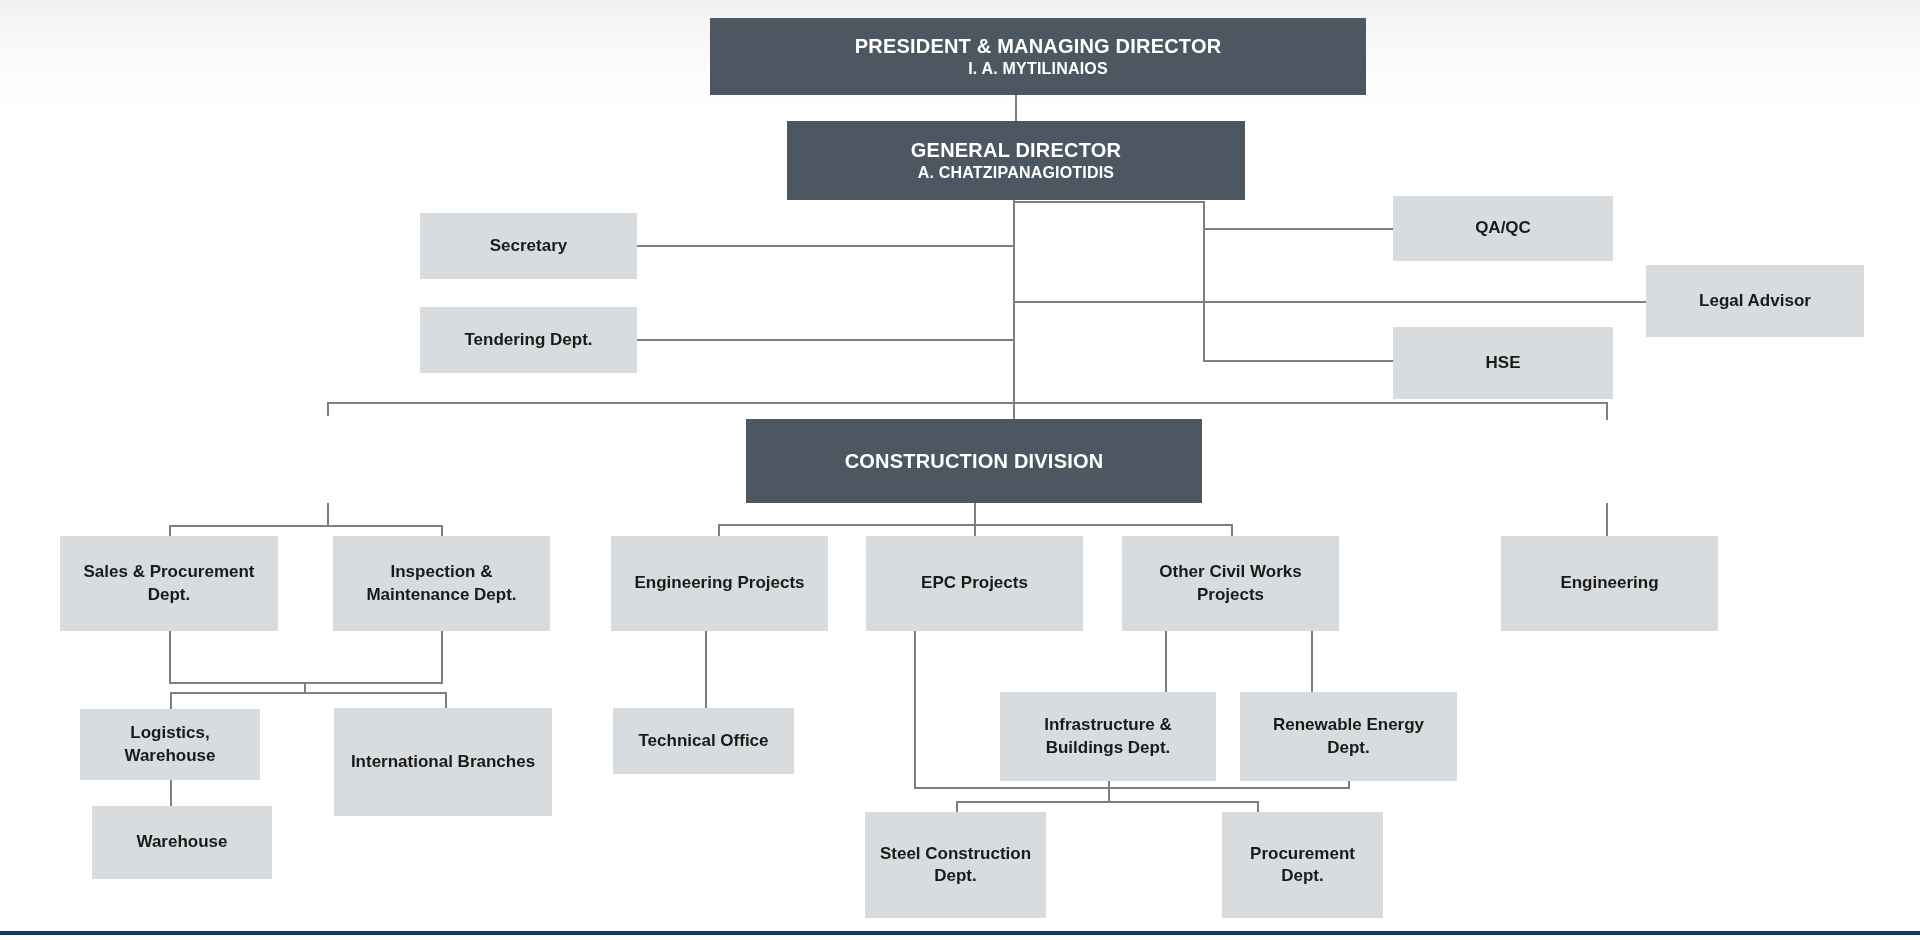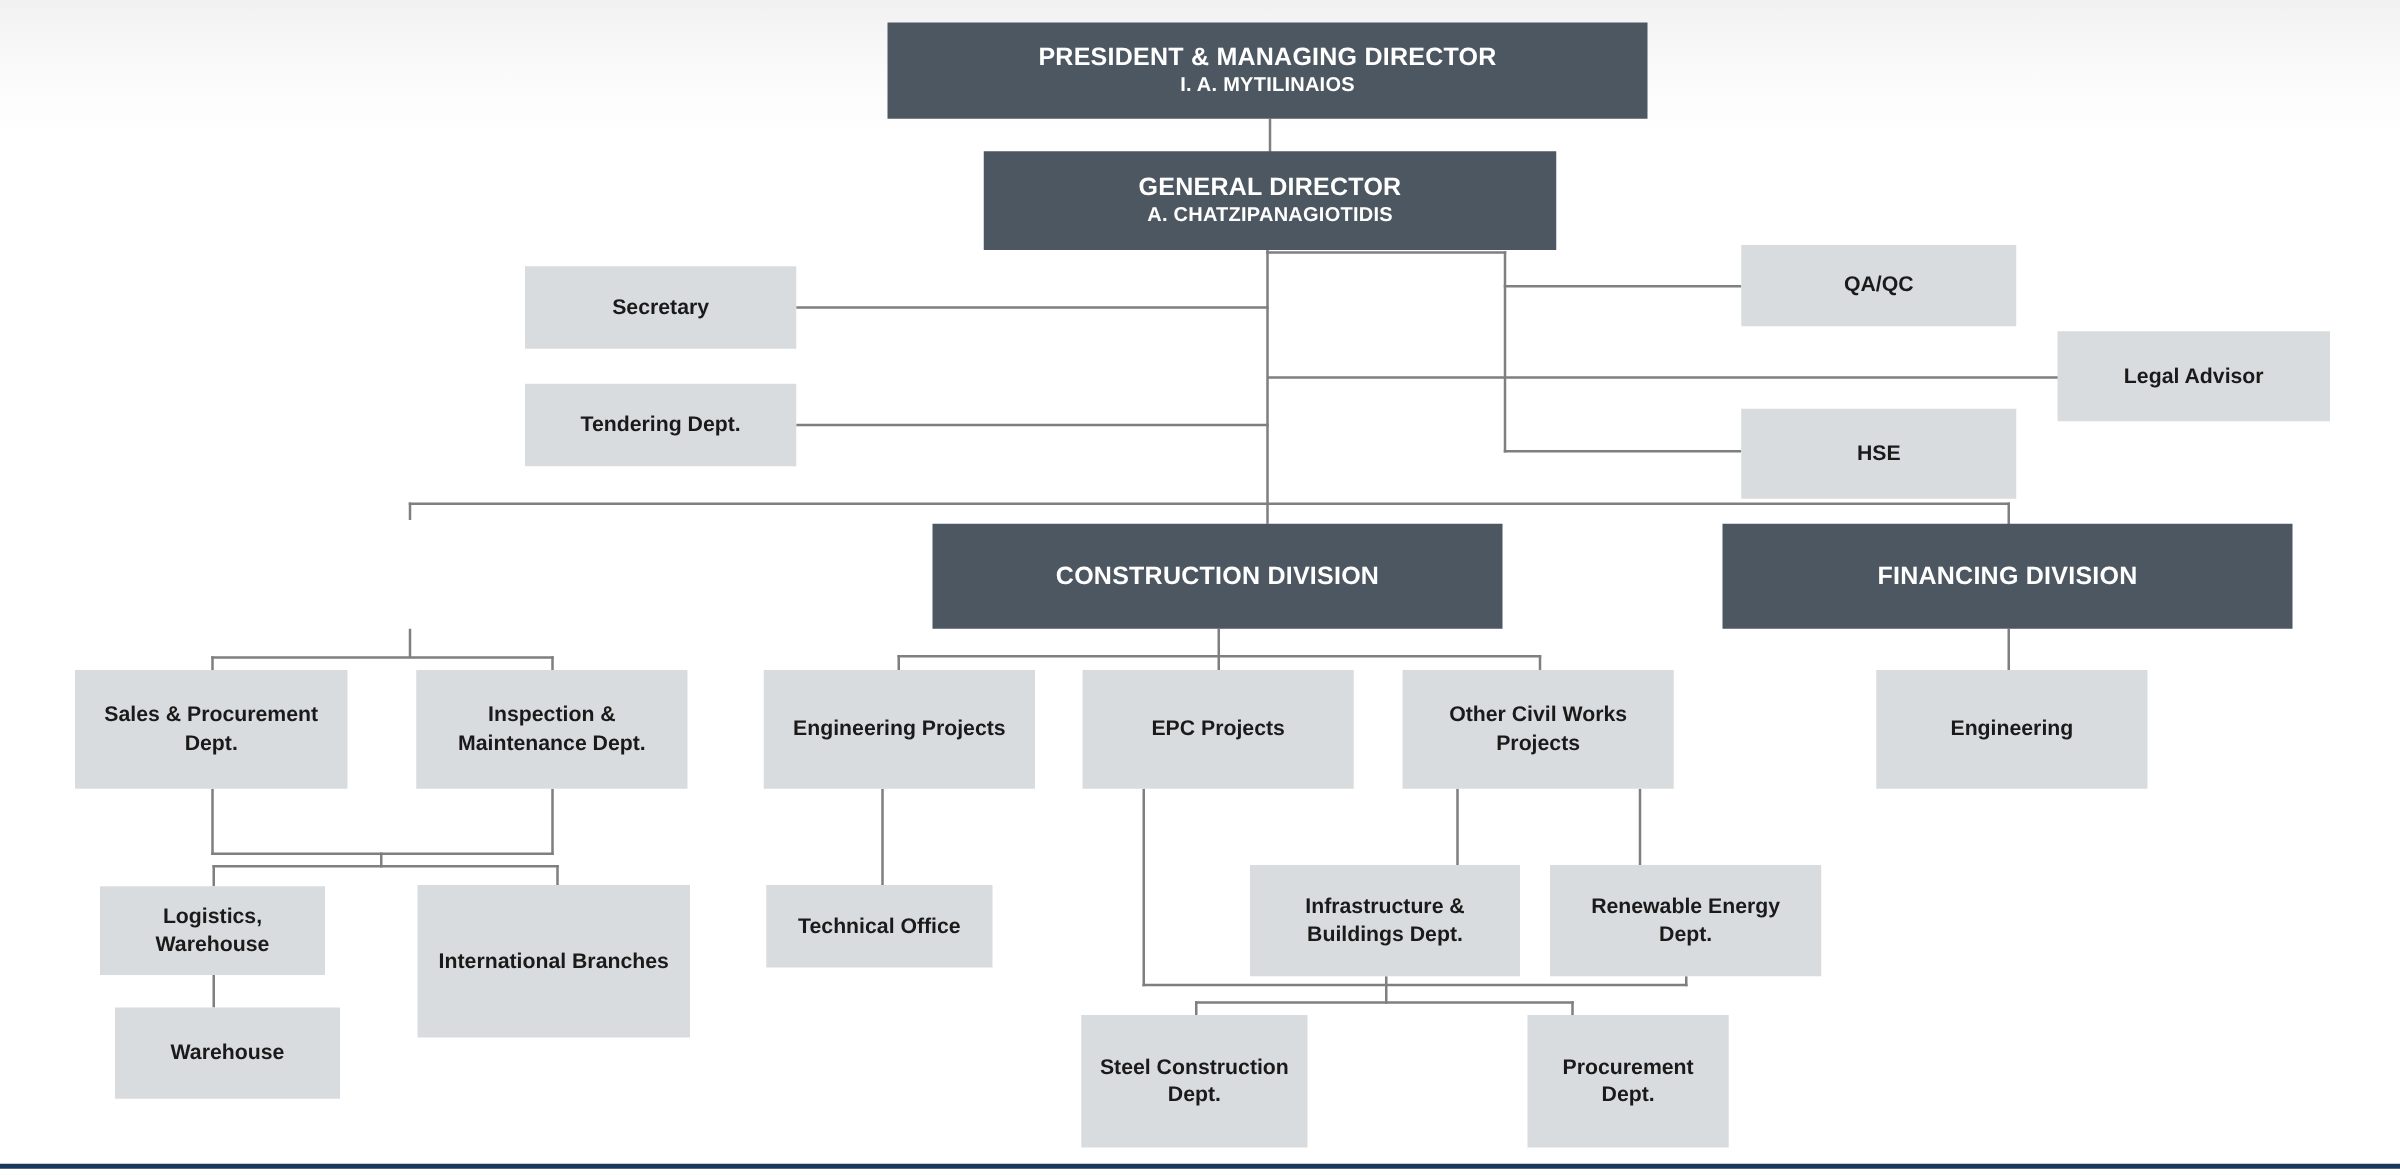--- a/index.html
+++ b/index.html
@@ -89,21 +89,21 @@
   <div class="ln v" style="left:1165px;top:631px;height:61px"></div>
   <div class="ln v" style="left:1311px;top:631px;height:61px"></div>
 
   <div class="ln h" style="left:914px;top:787px;width:436px"></div>
   <div class="ln v" style="left:1348px;top:781px;height:8px"></div>
   <div class="ln v" style="left:1108px;top:781px;height:22px"></div>
   <div class="ln h" style="left:956px;top:801px;width:303px"></div>
   <div class="ln v" style="left:956px;top:801px;height:12px"></div>
   <div class="ln v" style="left:1257px;top:801px;height:12px"></div>
 
-  <div class="node dark" style="left:710px;top:18px;width:608px;height:77px">
+  <div class="node dark" style="left:710px;top:18px;width:656px;height:77px">
     <div class="t1">PRESIDENT &amp; MANAGING DIRECTOR</div>
     <div class="t2">I. A. MYTILINAIOS</div>
   </div>
 
   <div class="node dark" style="left:787px;top:121px;width:458px;height:79px">
     <div class="t1">GENERAL DIRECTOR</div>
     <div class="t2">A. CHATZIPANAGIOTIDIS</div>
   </div>
 
   <div class="node light" style="left:420px;top:213px;width:217px;height:66px">
@@ -118,23 +118,20 @@
   <div class="node light" style="left:1646px;top:265px;width:218px;height:72px">
     <span>Legal Advisor</span>
   </div>
   <div class="node light" style="left:1393px;top:327px;width:220px;height:72px">
     <span>HSE</span>
   </div>
 
   <div class="node division" style="left:746px;top:419px;width:456px;height:84px">
     <span>CONSTRUCTION DIVISION</span>
   </div>
-  <div class="node division" style="left:1378px;top:419px;width:456px;height:84px">
-    <span>FINANCING DIVISION</span>
-  </div>
 
   <div class="node light" style="left:60px;top:536px;width:218px;height:95px">
     <span>Sales &amp; Procurement Dept.</span>
   </div>
   <div class="node light" style="left:333px;top:536px;width:217px;height:95px">
     <span>Inspection &amp; Maintenance Dept.</span>
   </div>
   <div class="node light" style="left:611px;top:536px;width:217px;height:95px">
     <span>Engineering Projects</span>
   </div>
@@ -144,21 +141,21 @@
   <div class="node light" style="left:1122px;top:536px;width:217px;height:95px">
     <span>Other Civil Works Projects</span>
   </div>
   <div class="node light" style="left:1501px;top:536px;width:217px;height:95px">
     <span>Engineering</span>
   </div>
 
   <div class="node light" style="left:80px;top:709px;width:180px;height:71px">
     <span>Logistics, Warehouse</span>
   </div>
-  <div class="node light" style="left:334px;top:708px;width:218px;height:122px">
+  <div class="node light" style="left:334px;top:708px;width:218px;height:108px">
     <span>International Branches</span>
   </div>
   <div class="node light" style="left:92px;top:806px;width:180px;height:73px">
     <span>Warehouse</span>
   </div>
   <div class="node light" style="left:613px;top:708px;width:181px;height:66px">
     <span>Technical Office</span>
   </div>
   <div class="node light" style="left:1000px;top:692px;width:216px;height:89px">
     <span>Infrastructure &amp; Buildings Dept.</span>

